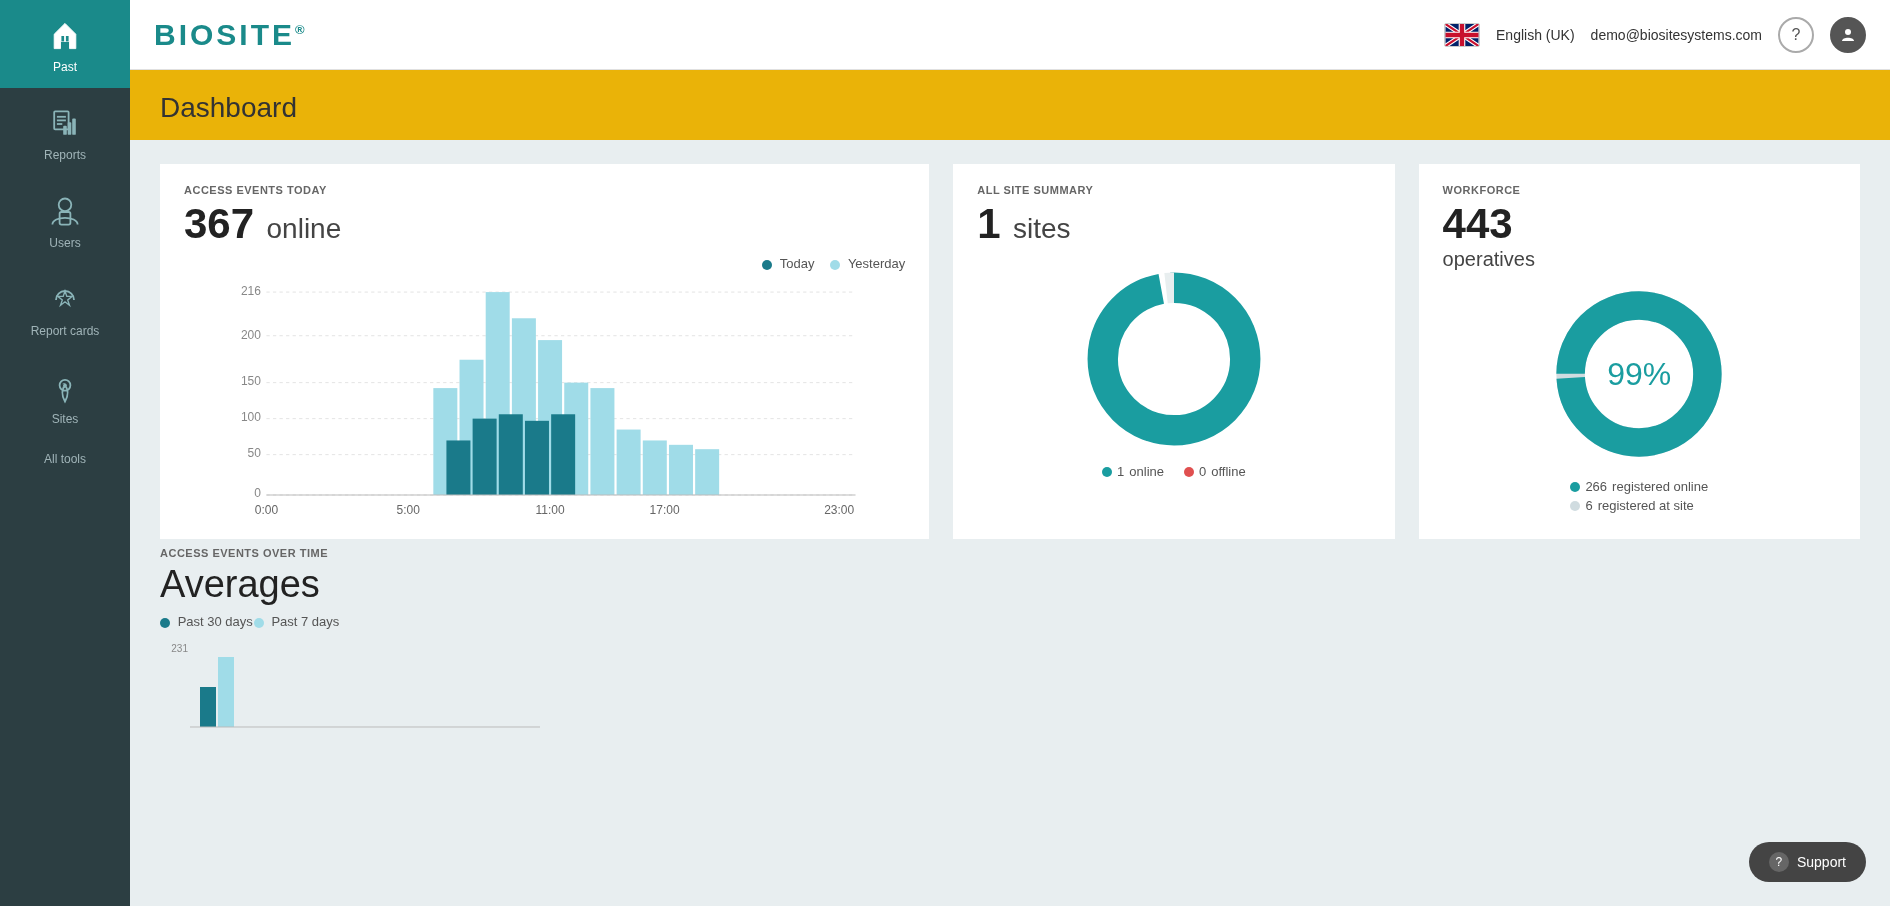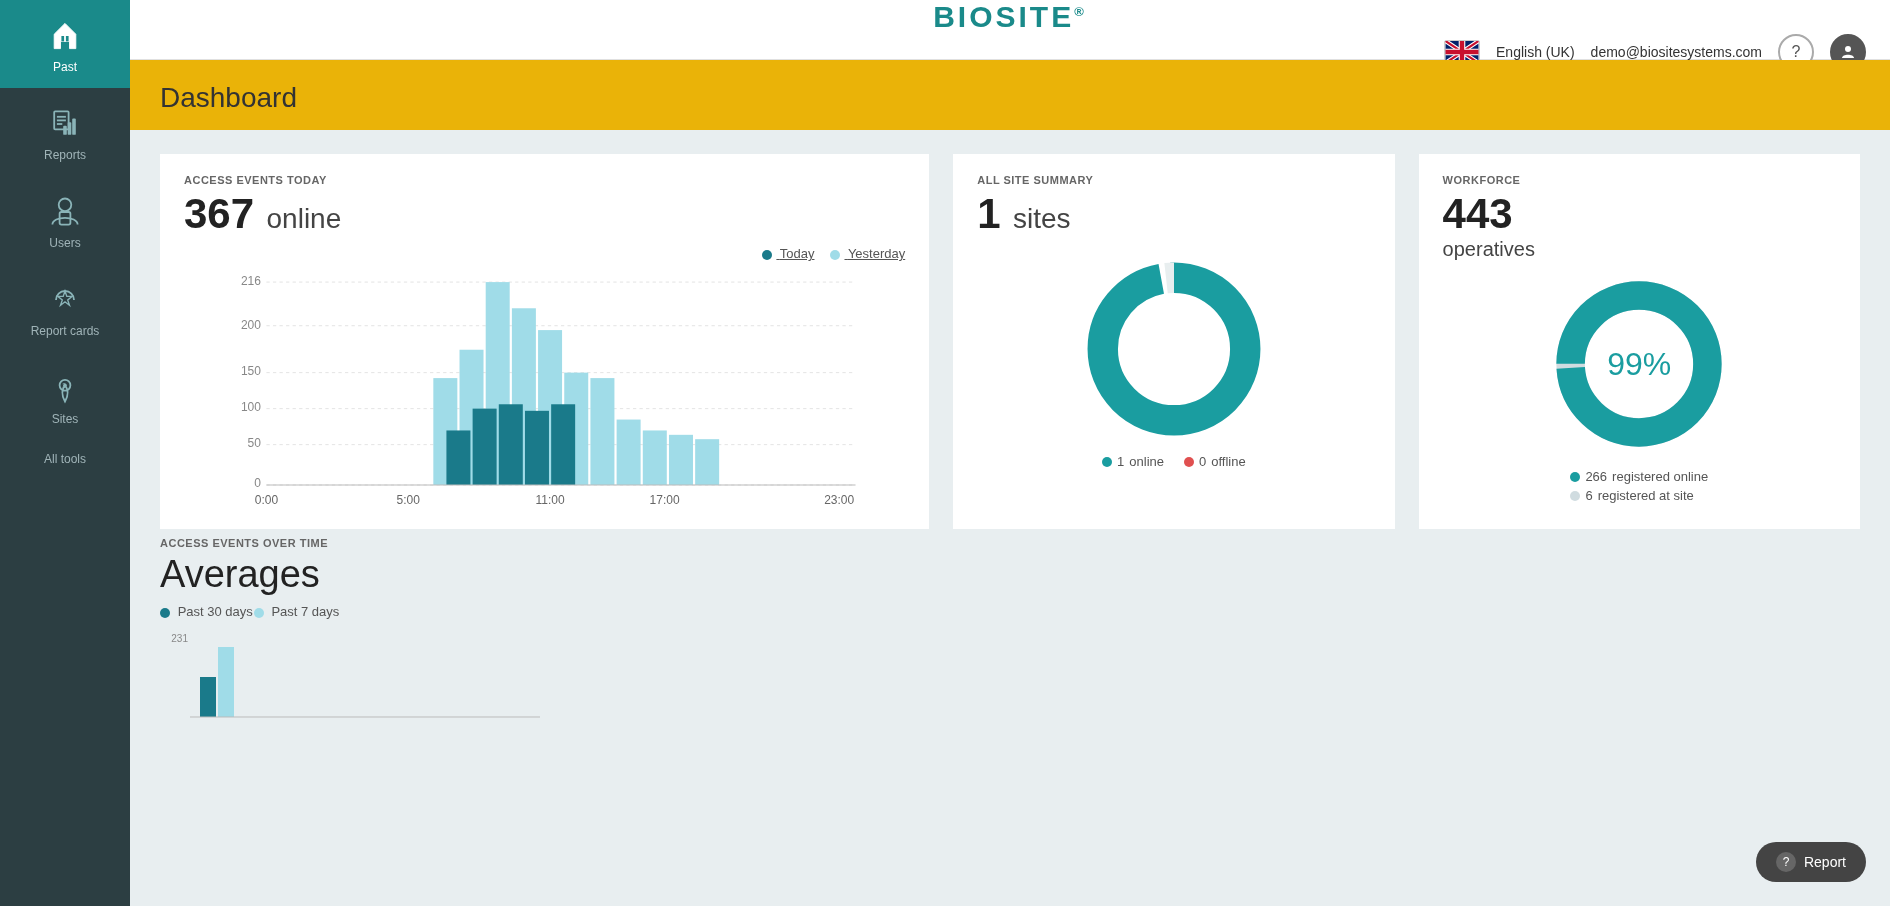--- a/index.html
+++ b/index.html
@@ -54,27 +54,26 @@
     .main {
       flex: 1;
       display: flex;
       flex-direction: column;
       overflow: hidden;
     }
 
     
     .topbar {
       background: #fff;
-      height: 60px;
+      height: 70px;
       display: flex;
       align-items: center;
       padding: 0 24px;
       border-bottom: 1px solid #e0e0e0;
       flex-shrink: 0;
-      flex-direction: column;
     }
     .topbar-right {
       margin-left: auto;
       display: flex;
       align-items: center;
       gap: 16px;
     }
     .lang-label { font-size: 14px; color: #333; }
     .user-email { font-size: 14px; color: #333; }
     .topbar-btn {
@@ -151,21 +150,20 @@
       font-weight: 400;
       color: #444;
     }
     .chart-legend {
       display: flex;
       gap: 16px;
       justify-content: flex-end;
       margin-bottom: 8px;
       font-size: 13px;
       color: #555;
-      text-decoration: underline;
     }
     .legend-dot {
       width: 10px; height: 10px;
       border-radius: 50%;
       display: inline-block;
       margin-right: 4px;
       vertical-align: middle;
     }
     .chart-container {
       position: relative;
@@ -471,14 +469,14 @@
           <line x1="30" y1="90" x2="380" y2="90" stroke="#bbb" stroke-width="1"></line>
         </svg>
       </div>
 
     </div>
   </div>
 </div>
 
 <div class="support-btn">
   <span style="background:#666; border-radius:50%; width:20px; height:20px; display:flex; align-items:center; justify-content:center; font-size:12px;">?</span>
-  <span>Report</span>
+  <span>Support</span>
 </div>
 
 </body></html>

